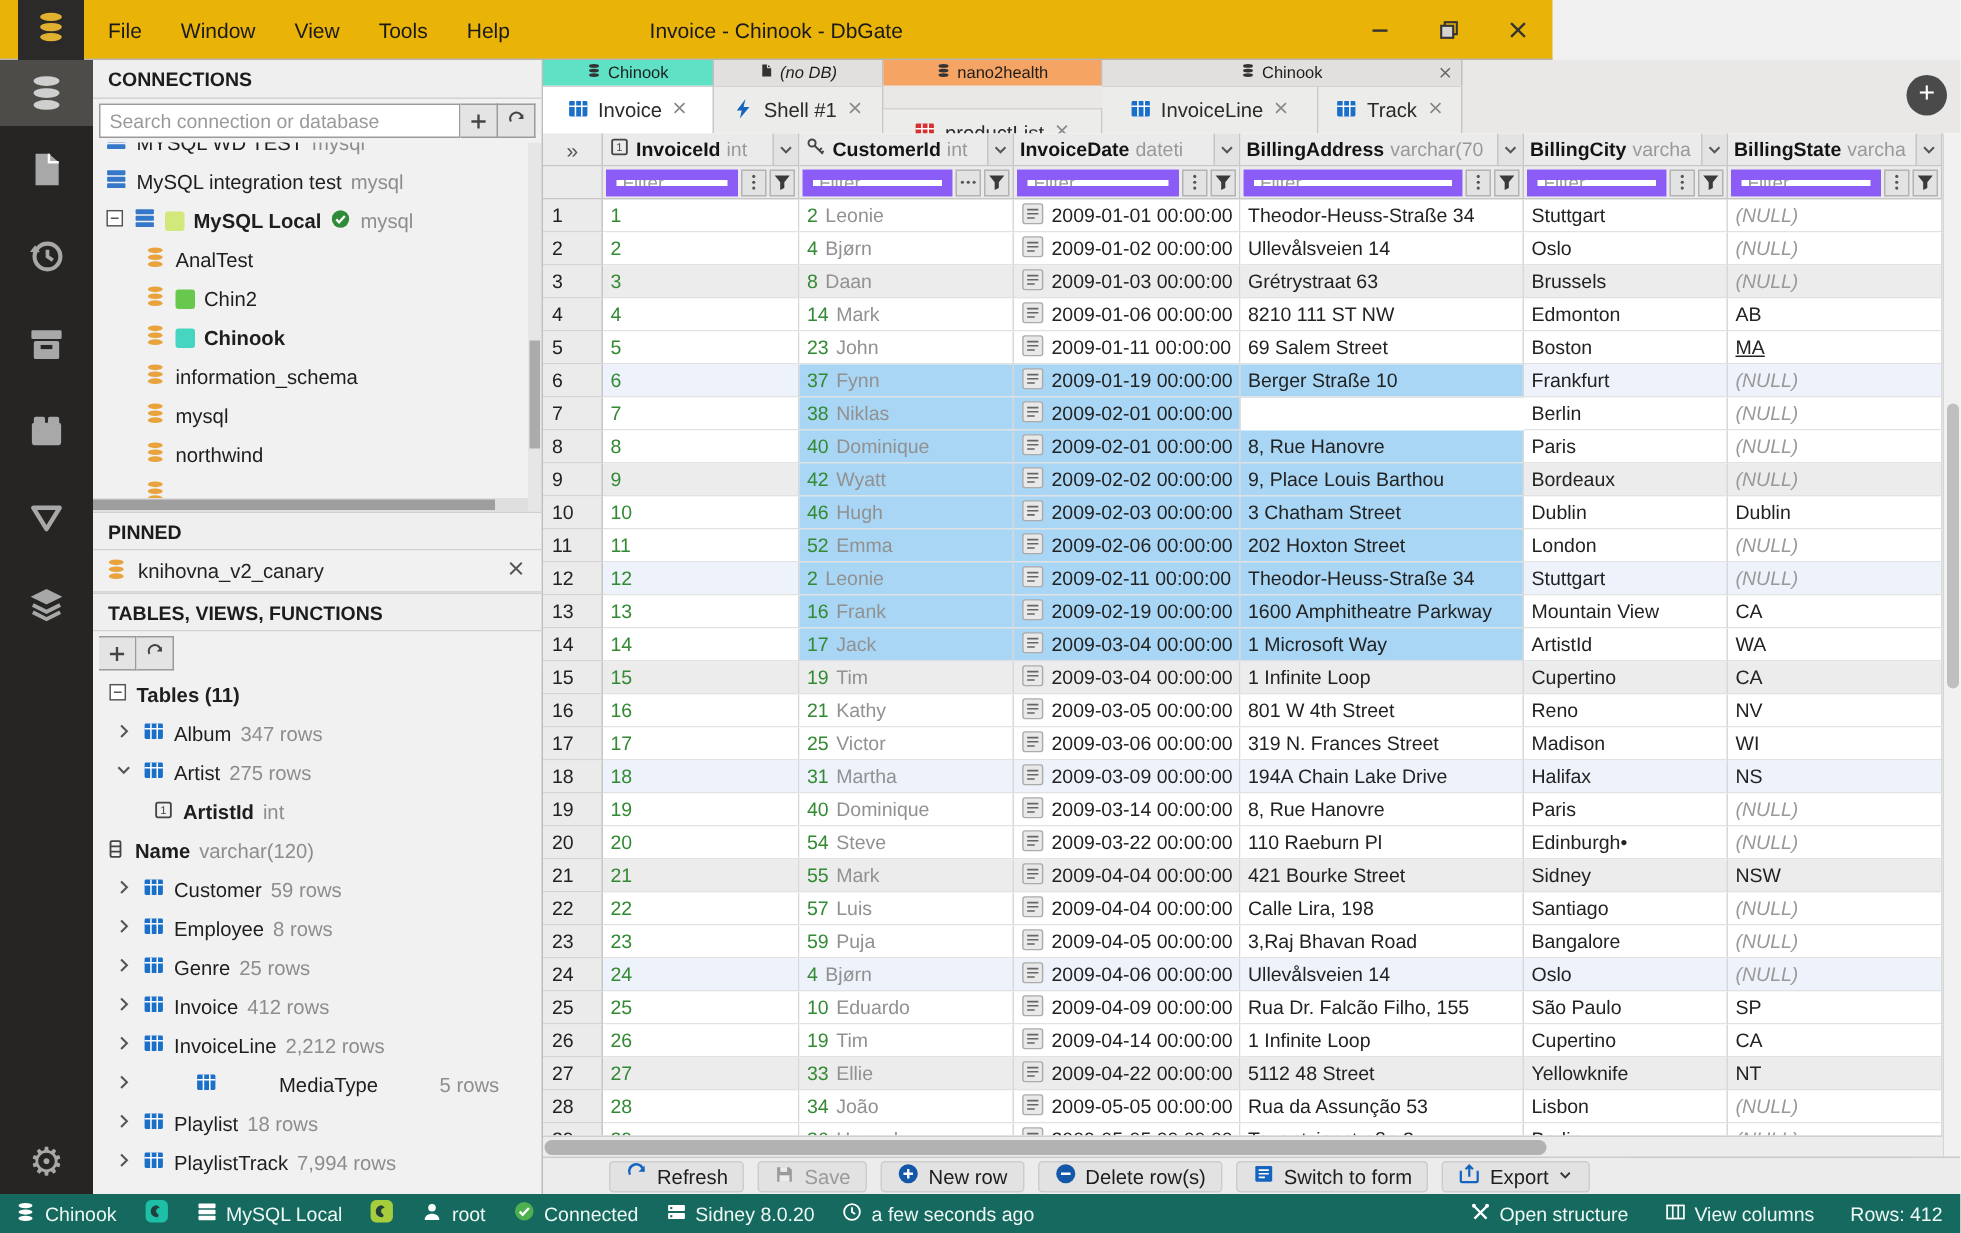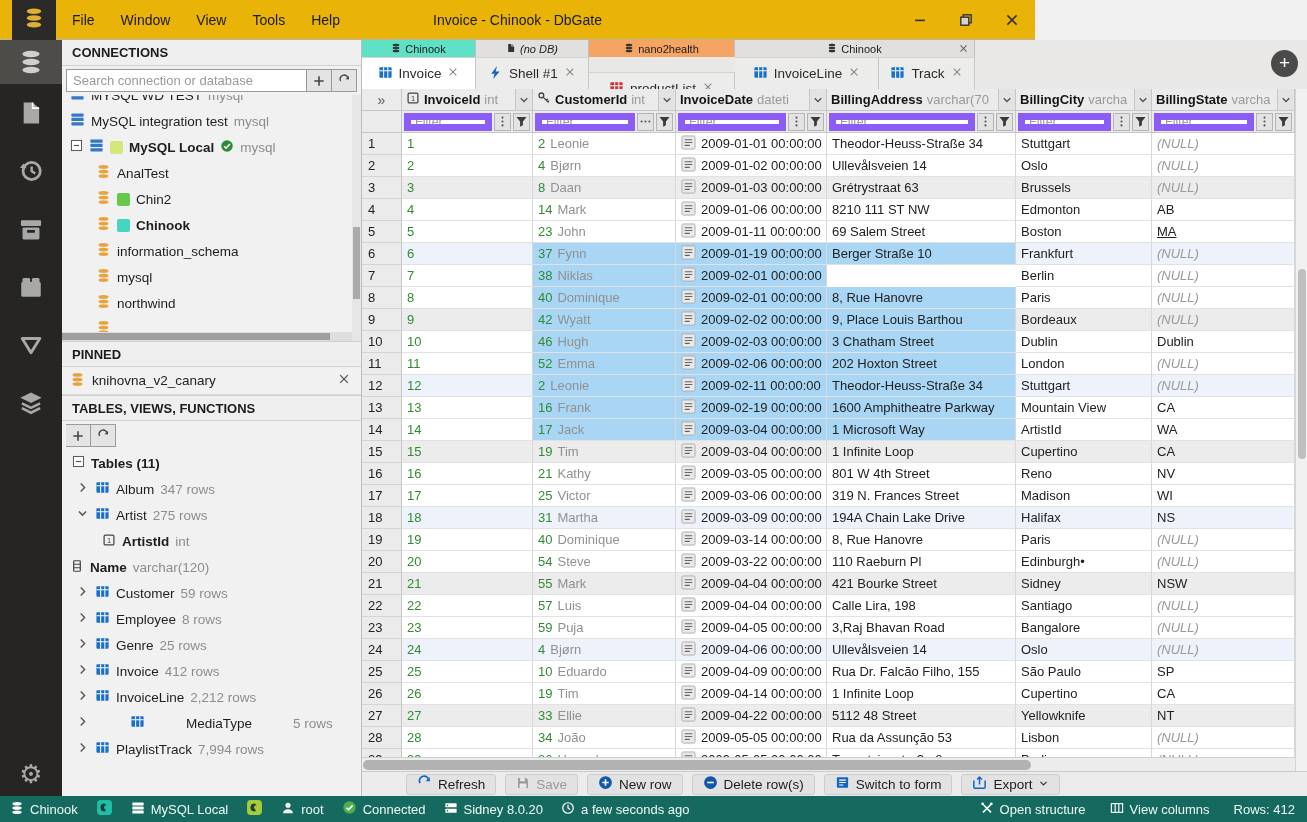--- a/index.html
+++ b/index.html
@@ -442,20 +442,31 @@
           <span class="meta">5 rows</span>
         </div>
         <div class="tree-item" style="padding-left: 14px;">
           <span><svg width="13" height="13" viewBox="0 0 16 16" xmlns="http://www.w3.org/2000/svg">
               <path d="M5.8 3.2L10.6 8l-4.8 4.8" fill="none" stroke="#555" stroke-width="1.7"></path>
             </svg></span>
           <span><svg width="15" height="15" viewBox="0 0 16 16" xmlns="http://www.w3.org/2000/svg">
               <rect x="1.5" y="2.5" width="13" height="11" rx="1" fill="#1a6fc9"></rect>
               <path d="M1.5 6.2h13M6 2.5v11M10.5 2.5v11" stroke="#fff" stroke-width="1.1" fill="none"></path>
             </svg></span>
+          <span class="lbl">Playlist</span>
+          <span class="meta">18 rows</span>
+        </div>
+        <div class="tree-item" style="padding-left: 14px;">
+          <span><svg width="13" height="13" viewBox="0 0 16 16" xmlns="http://www.w3.org/2000/svg">
+              <path d="M5.8 3.2L10.6 8l-4.8 4.8" fill="none" stroke="#555" stroke-width="1.7"></path>
+            </svg></span>
+          <span><svg width="15" height="15" viewBox="0 0 16 16" xmlns="http://www.w3.org/2000/svg">
+              <rect x="1.5" y="2.5" width="13" height="11" rx="1" fill="#1a6fc9"></rect>
+              <path d="M1.5 6.2h13M6 2.5v11M10.5 2.5v11" stroke="#fff" stroke-width="1.1" fill="none"></path>
+            </svg></span>
           <span class="lbl">PlaylistTrack</span>
           <span class="meta">7,994 rows</span>
         </div>
       </div>
   </div>
 
   <div class="main">
     <div class="tabstrips" id="tabStrips"><div class="tab-group">
           <div class="dbtab" style="width: 114px; background: rgb(95, 225, 198);">
             <span><svg width="10" height="10" viewBox="0 0 16 16" xmlns="http://www.w3.org/2000/svg">

